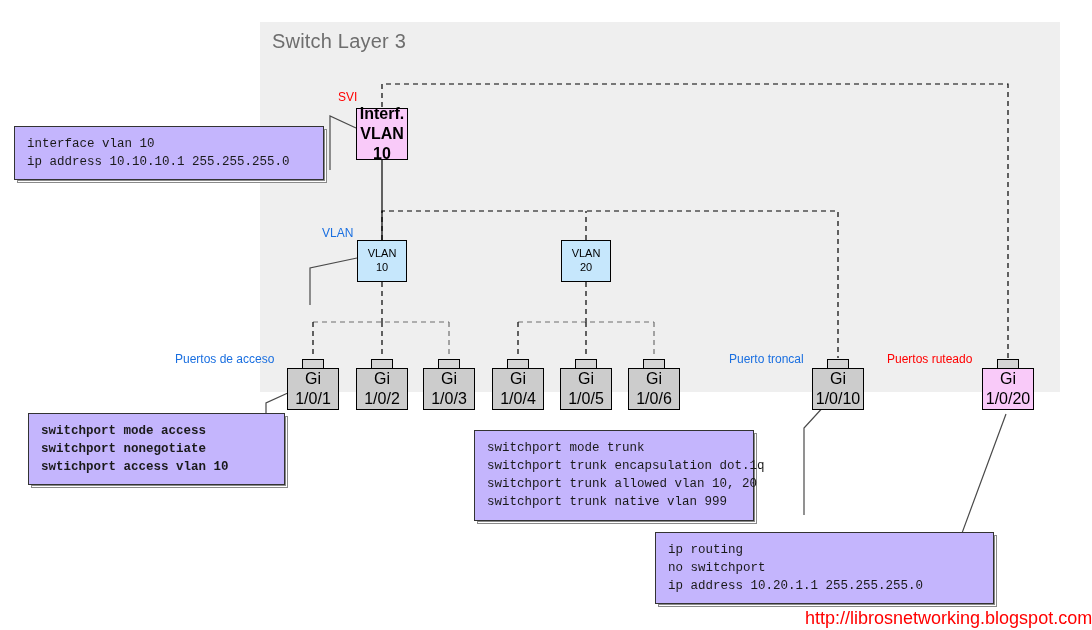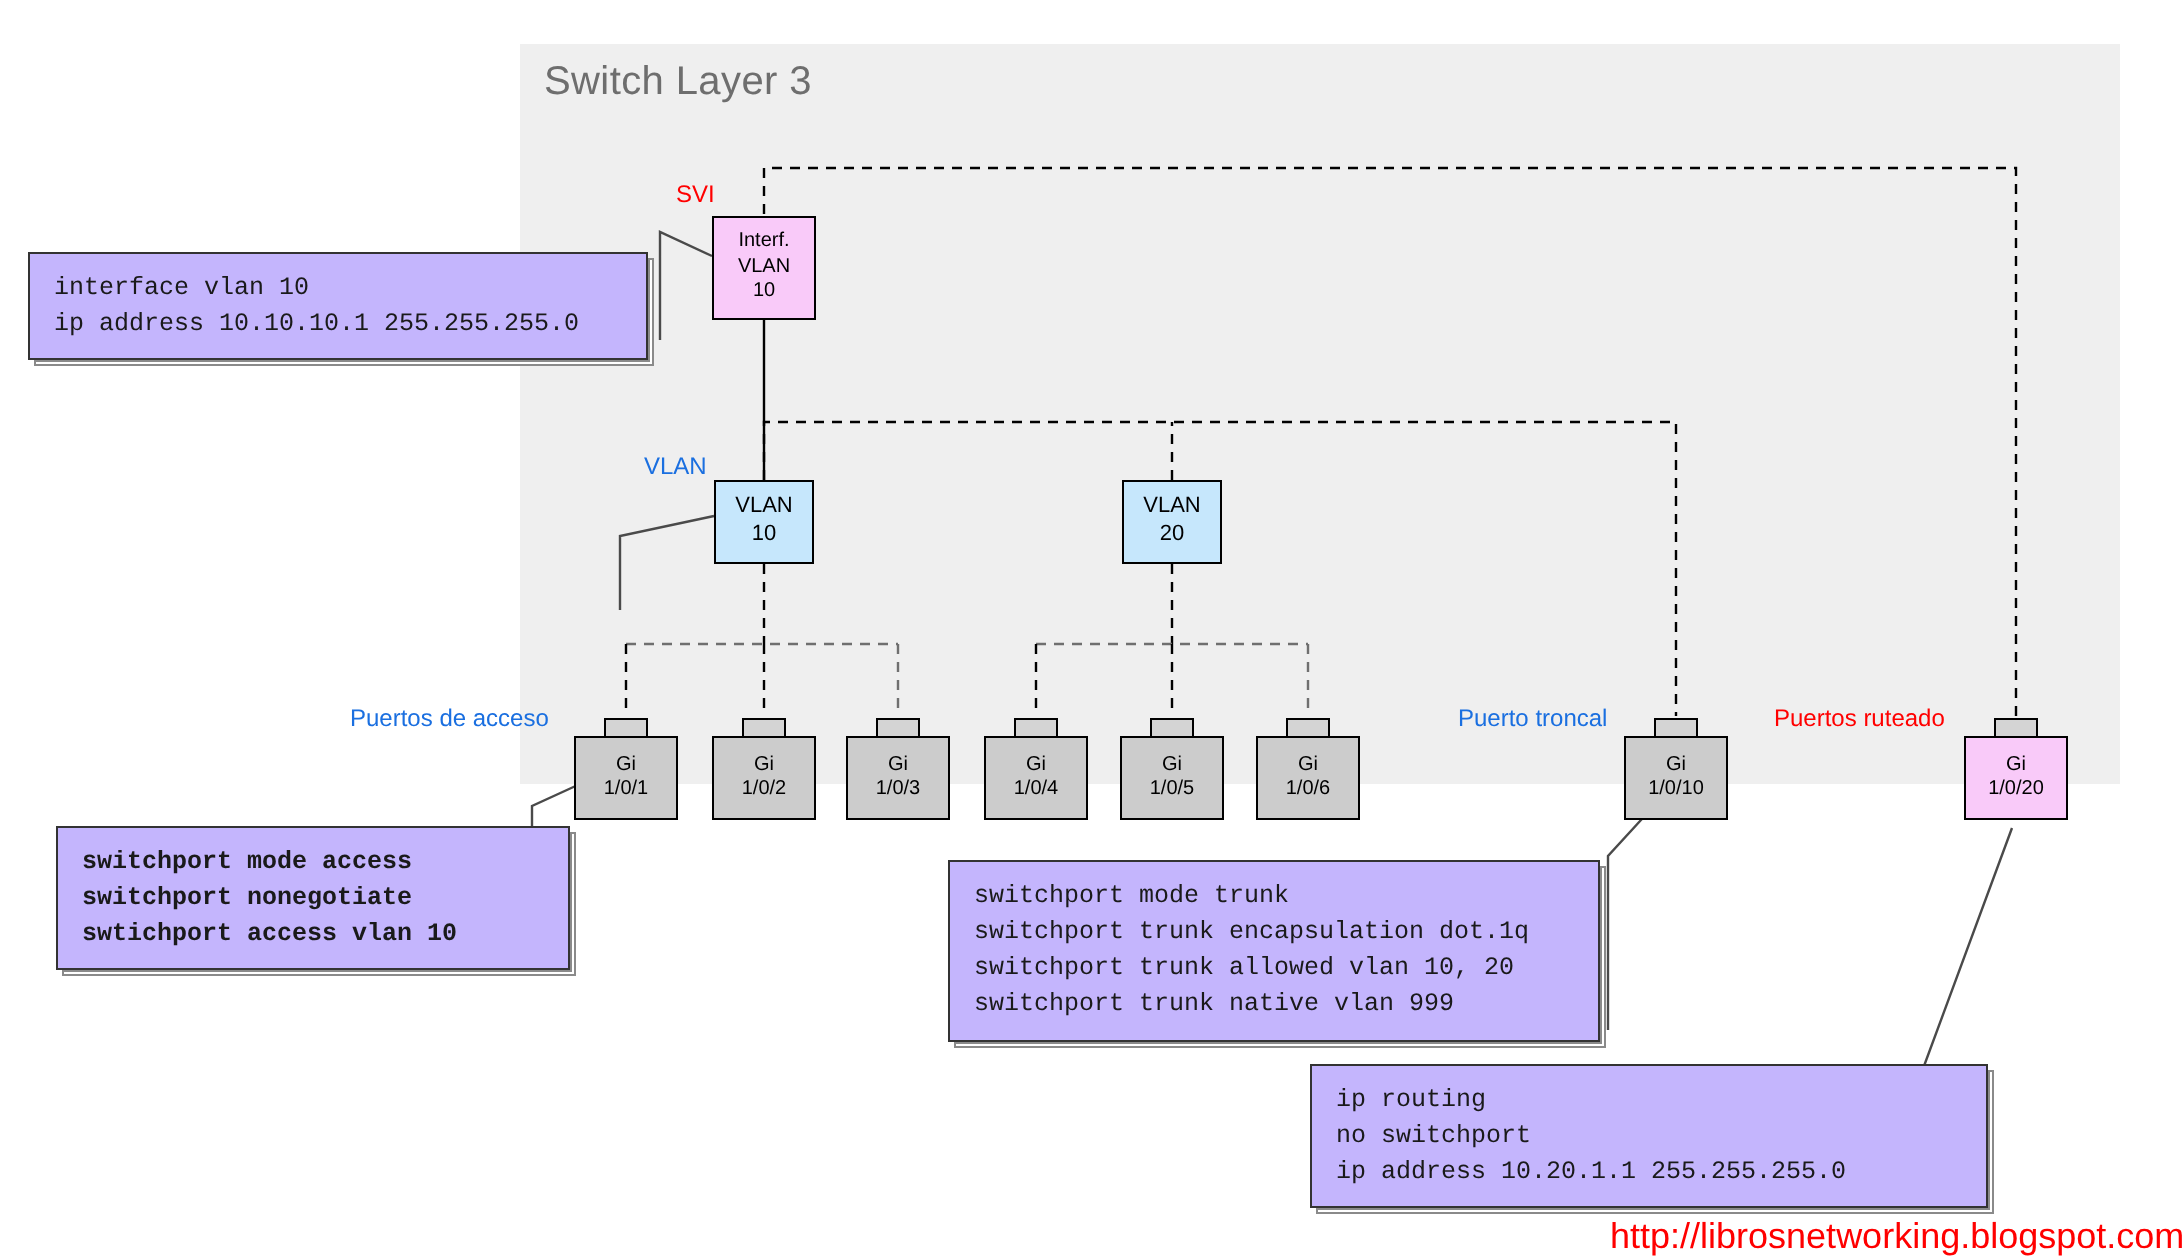--- a/index.html
+++ b/index.html
@@ -15,23 +15,23 @@
 
   
   .lbl{position:absolute;font-size:12px;white-space:nowrap;}
   .lbl.red{color:#ff0000;}
   .lbl.blue{color:#1a6fe0;}
 
   
   .node{position:absolute;border:1px solid #000;box-sizing:border-box;
         display:flex;flex-direction:column;align-items:center;justify-content:center;
         font-size:11px;color:#000;line-height:1.25;text-align:center;}
-  .node.svi{background:#f9caf9;width:52px;height:52px;font-size:10px;}
+  .node.svi{background:#f9caf9;width:52px;height:52px;font-size:16px;font-weight:bold;}
   .node.vlan{background:#c6e7fc;width:50px;height:42px;font-size:11px;}
-  .node.port{background:#cccccc;width:52px;height:42px;font-size:10px;}
+  .node.port{background:#cccccc;width:52px;height:42px;font-size:16px;}
   .node.port.routed{background:#f9caf9;}
   .porttab{position:absolute;width:22px;height:9px;background:#d4d4d4;
            border:1px solid #000;border-bottom:none;box-sizing:border-box;}
 
   
   .cfg{position:absolute;background:#c4b5fd;border:1px solid #333;
        box-shadow:2px 2px 0 -1px #8a8a8a, 3px 3px 0 -1px #ffffff, 3px 3px 0 #8a8a8a;
        font-family:"Liberation Mono",monospace;font-size:12.5px;color:#1a1a1a;
        line-height:1.45;padding:8px 12px;white-space:pre;box-sizing:border-box;}
 
@@ -147,21 +147,21 @@
   </div>
 
   <div class="cfg" style="left:14px;top:126px;width:310px;">interface vlan 10
 ip address 10.10.10.1 255.255.255.0</div>
 
 
   <div class="cfg" style="left:28px;top:413px;width:257px;font-weight:bold;">switchport mode access
 switchport nonegotiate
 swtichport access vlan 10</div>
 
-  <div class="cfg" style="left:474px;top:430px;width:326px;">switchport mode trunk
+  <div class="cfg" style="left:474px;top:430px;width:280px;">switchport mode trunk
 switchport trunk encapsulation dot.1q
 switchport trunk allowed vlan 10, 20
 switchport trunk native vlan 999</div>
 
   <div class="cfg" style="left:655px;top:532px;width:339px;">ip routing
 no switchport
 ip address 10.20.1.1 255.255.255.0</div>
 
   <div class="url" style="left:805px;top:608px;">http://librosnetworking.blogspot.com</div>
 

